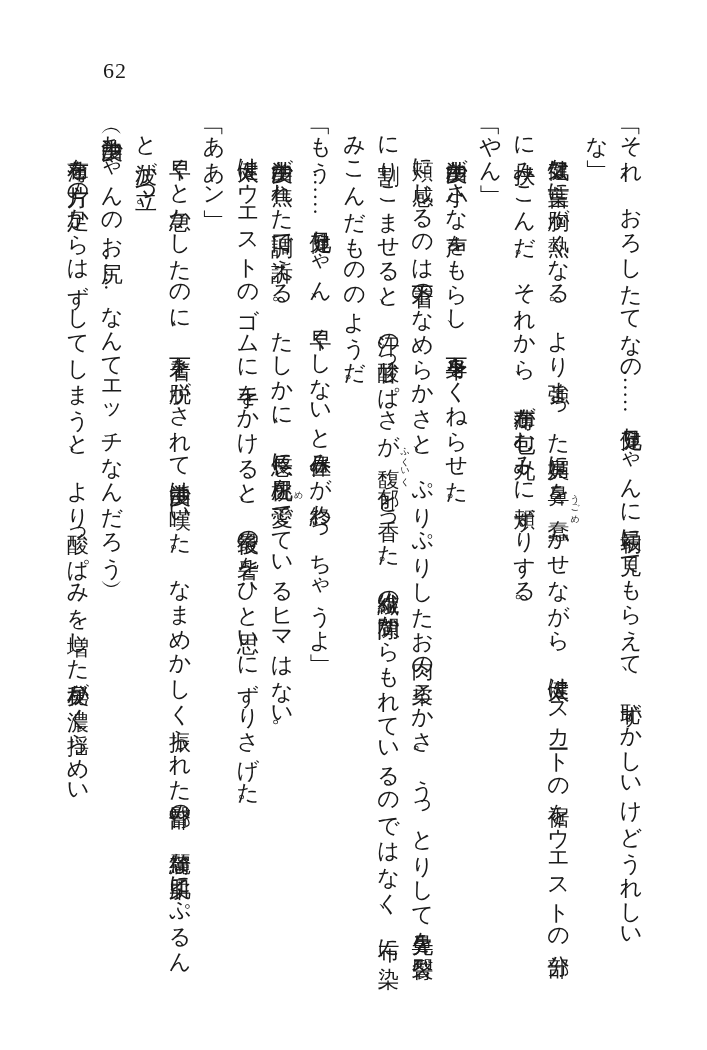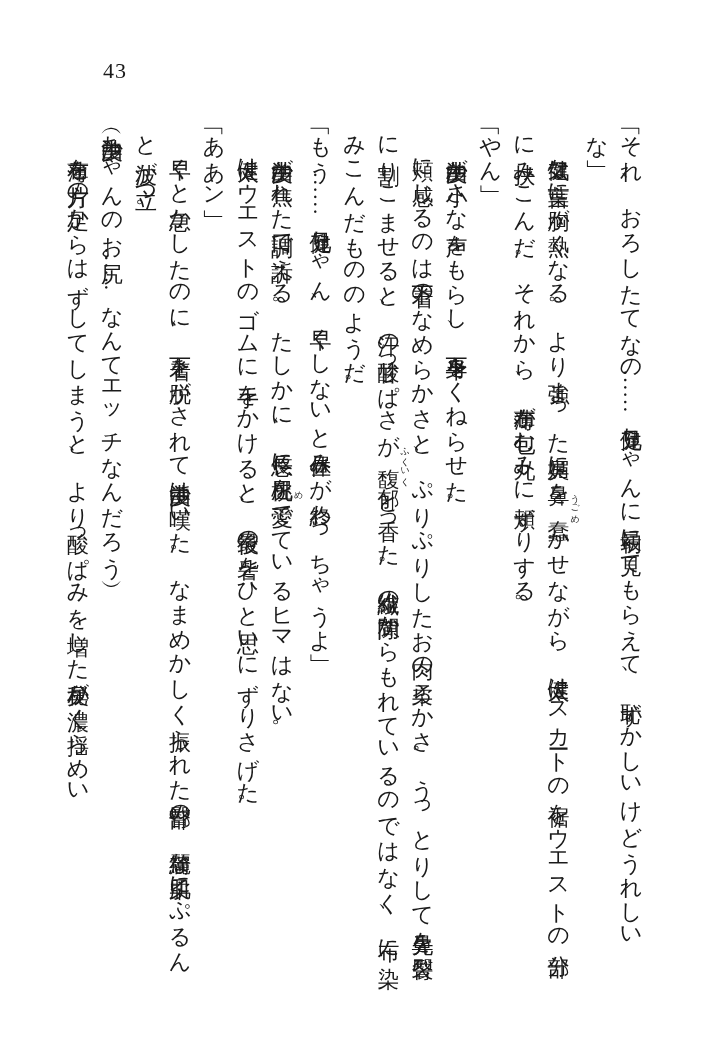--- a/index.html
+++ b/index.html
@@ -54,21 +54,21 @@
   rt {
     font-size: 9px;
     letter-spacing: 0;
     color: #1a1a1a;
   }
 </style>
 </head>
 <body>
 
 <div class="book-page">
-  <div class="page-number">43</div>
+  <div class="page-number">62</div>
   <div class="text-block">
       <p class="para">「それ、おろしたてなの……健兄ちゃんに最初に見てもらえて、恥ずかしいけどうれしいな」</p>
       <p class="para indent">健気な言葉に胸が熱くなる。より強まった媚臭に鼻を<ruby>蠢<rt>うごめ</rt></ruby>かせながら、健太はスカートの裾をウエストの部分に挟みこんだ。それから、薄布が包む丸みに頬ずりする。</p>
       <p class="para">「やん」</p>
       <p class="para indent">沙由美が小さな声をもらし、下半身をくねらせた。</p>
       <p class="para indent">頬に感じるのは下着のなめらかさと、ぷりぷりしたお肉の柔らかさ。うっとりして鼻先を臀裂に割りこませると、汗の甘酸っぱさが<ruby>馥郁<rt>ふくいく</rt></ruby>と香った。繊維の隙間からもれているのではなく、布に染みこんだもののようだ。</p>
       <p class="para">「もう……健兄ちゃん、早くしないと昼休みが終わっちゃうよ」</p>
       <p class="para indent">沙由美が焦れた口調で訴える。たしかに、悠長に桃尻を<ruby>愛<rt>め</rt></ruby>でているヒマはない。</p>
       <p class="para indent">健太はウエストのゴムに手をかけると、最後の砦をひと思いにずりさげた。</p>
       <p class="para">「ああン」</p>

